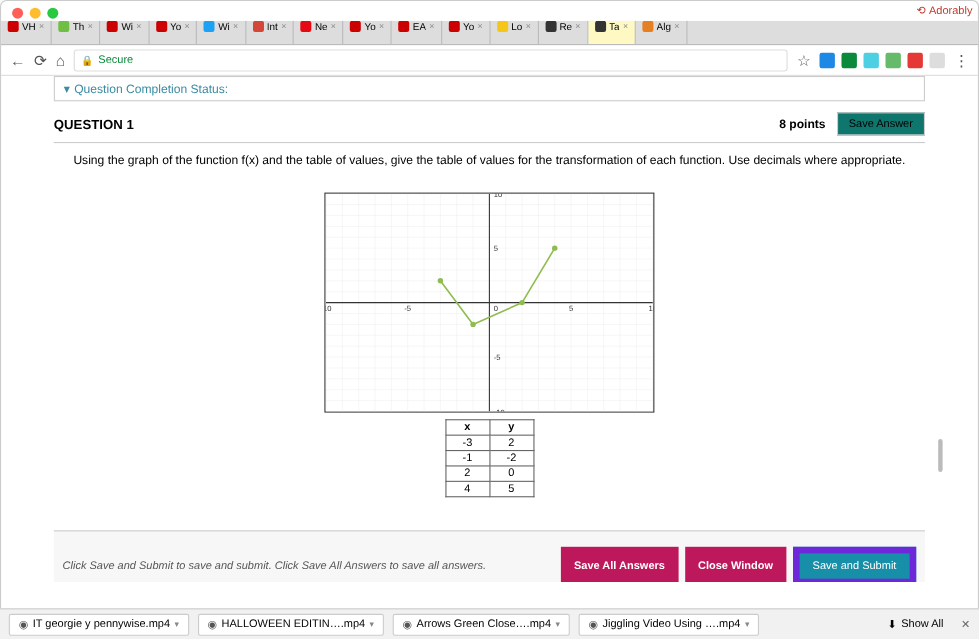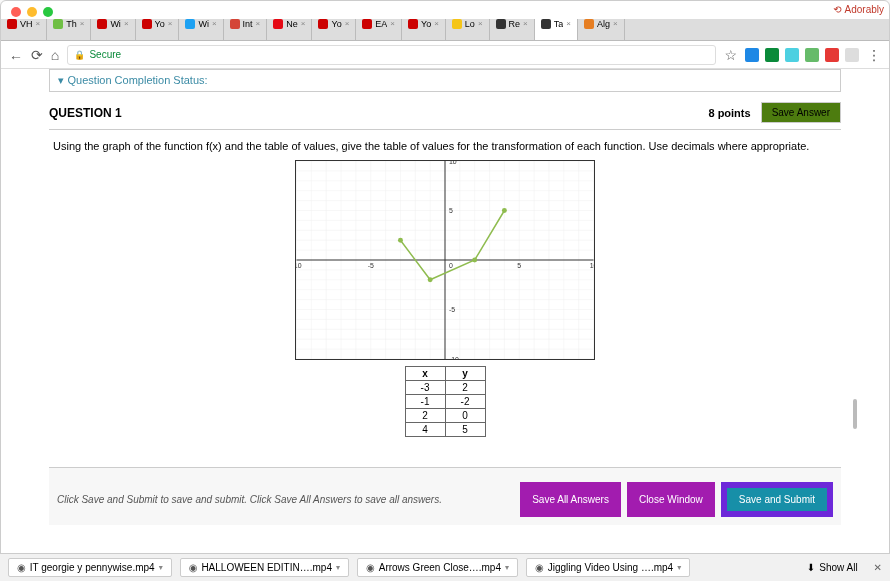--- a/index.html
+++ b/index.html
@@ -9,21 +9,21 @@
 .window { border: 1px solid #ccc; border-radius: 6px 6px 0 0; width: 890px; height: 581px; background: #fff; box-shadow: 0 2px 10px rgba(0,0,0,0.15); }
 .traffic { display: flex; gap: 6px; padding: 6px 10px 2px; }
 .dot { width: 10px; height: 10px; border-radius: 50%; }
 .dot.red { background: #ff5f57; }
 .dot.yel { background: #febc2e; }
 .dot.grn { background: #28c840; }
 
 
 .tabs { display: flex; align-items: center; background: #ddd; height: 22px; font-size: 9px; border-bottom: 1px solid #bbb; }
 .tab { display: flex; align-items: flex-start; gap: 3px; padding: 0 6px; border-right: 1px solid #bbb; height: 100%; white-space: nowrap; overflow: hidden; max-width: 58px; }
-.tab.active { background: #ffffff; }
+.tab.active { background: #fef9c3; }
 .fav { width: 10px; height: 10px; border-radius: 2px; flex-shrink: 0; }
 .tab-x { color: #888; font-size: 8px; }
 .tab-label { overflow: hidden; text-overflow: ellipsis; }
 
 
 .toolbar { display: flex; align-items: center; gap: 8px; padding: 4px 8px; height: 28px; font-size: 11px; border-bottom: 1px solid #ddd; }
 .nav-icon { color: #555; font-size: 14px; }
 .addr { flex: 1; display: flex; align-items: center; gap: 4px; background: #fff; border: 1px solid #ddd; border-radius: 3px; padding: 2px 6px; height: 20px; }
 .lock { color: #0a8a3a; font-size: 9px; font-weight: bold; }
 .secure { color: #0a8a3a; font-size: 10px; }
@@ -34,38 +34,38 @@
 
 
 .content { padding: 0 48px; height: 460px; overflow-y: auto; position: relative; }
 .status-bar { border: 1px solid #ccc; padding: 4px 8px; font-size: 11px; color: #3b8ba5; margin-bottom: 4px; }
 .status-bar .chev { color: #3b8ba5; margin-right: 4px; }
 
 .qheader { display: flex; align-items: center; justify-content: space-between; border-bottom: 1px solid #ccc; padding: 6px 0; }
 .qtitle { font-weight: bold; font-size: 12px; }
 .qright { display: flex; align-items: center; gap: 10px; font-size: 11px; }
 .qpoints { font-weight: bold; }
-.save-ans { background: #4d7c0f; border: 1px solid #ccc; padding: 4px 10px; font-size: 10px; cursor: pointer; }
+.save-ans { background: #0f766e; border: 1px solid #ccc; padding: 4px 10px; font-size: 10px; cursor: pointer; }
 
 .qbody { padding: 10px 4px; font-size: 11px; }
-.prompt { margin-bottom: 8px; }
+.prompt { margin-bottom: 23px; text-align: center; }
 
 .graph-wrap { display: flex; justify-content: center; }
 .graph { width: 300px; height: 200px; border: 1px solid #333; position: relative; background: #fff; }
 .graph svg { width: 100%; height: 100%; }
 
 .val-table { margin: 6px auto 0; border-collapse: collapse; }
 .val-table td, .val-table th { border: 1px solid #666; width: 40px; text-align: center; font-size: 10px; padding: 1px 0; font-weight: normal; }
 .val-table th { font-weight: bold; }
 
 .footer-bar { border-top: 1px solid #ccc; margin-top: 20px; padding: 14px 8px 8px; display: flex; align-items: center; justify-content: space-between; background: #f7f7f7; }
 .footer-hint { font-size: 10px; font-style: italic; color: #555; }
 .footer-btns { display: flex; gap: 6px; }
 .btn { font-size: 10px; padding: 6px 12px; border: none; cursor: pointer; color: #fff; }
-.btn.red { background: #a21caf; }
+.btn.red { background: #be185d; font-weight: bold; }
 .btn.teal { background: #178fa8; border: 6px solid #6d28d9; }
 
 
 .downloads { position: absolute; bottom: 0; left: 0; right: 0; height: 28px; background: #f1f1f1; border-top: 1px solid #ccc; display: flex; align-items: center; padding: 0 8px; font-size: 10px; gap: 8px; }
 .dl-item { display: flex; align-items: center; gap: 4px; border: 1px solid #ccc; background: #fff; padding: 3px 8px; border-radius: 2px; }
 .dl-icon { color: #555; }
 .dl-chev { color: #888; font-size: 8px; }
 .dl-spacer { flex: 1; }
 .dl-showall { display: flex; align-items: center; gap: 4px; }
 .dl-x { color: #666; margin-left: 8px; }

